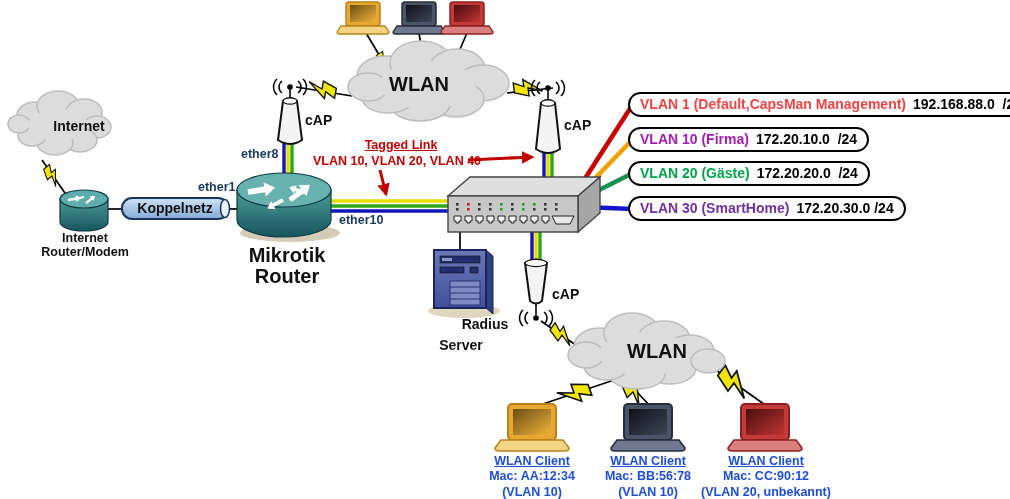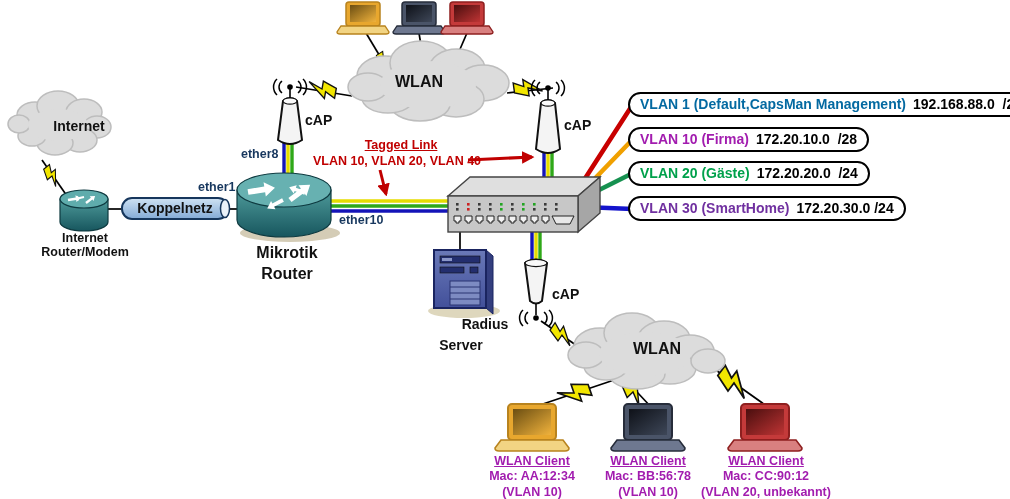--- a/index.html
+++ b/index.html
@@ -6,34 +6,34 @@
   .stage{
     position:relative;width:1010px;height:499px;background:#fff;
     font-family:"Liberation Sans",sans-serif;overflow:hidden;
   }
   .art{position:absolute;left:0;top:0;width:1010px;height:499px;}
   .lbl{position:absolute;font-weight:bold;color:#111;white-space:nowrap;line-height:1.05;}
   .ctr{transform:translateX(-50%);text-align:center;}
   .navy{color:#17375E;}
   .rednote{color:#C00000;}
   .under{text-decoration:underline;}
-  .f16{font-size:16px;}
+  .f16{font-size:20px;}
   .f14{font-size:14px;}
   .f12{font-size:12.5px;}
   .vlan-box{
     position:absolute;background:#fff;border:2px solid #000;border-radius:14px;
     padding:2px 10px 3px;font-weight:bold;font-size:14px;white-space:nowrap;line-height:1.15;
   }
-  .vlan-name.v0{color:#0369a1;}
+  .vlan-name.v0{color:#ef4444;}
   .vlan-name.v1{color:#a21caf;}
   .vlan-name.v2{color:#00A14B;}
   .vlan-name.v3{color:#7030A0;}
   .vlan-subnet{color:#000;margin-left:7px;white-space:pre;}
   .client-lbl{position:absolute;transform:translateX(-50%);text-align:center;
-    font-weight:bold;font-size:12.5px;color:#a21caf;line-height:1.22;white-space:nowrap;}
+    font-weight:bold;font-size:12.5px;color:#1d4ed8;line-height:1.22;white-space:nowrap;}
 </style>
 </head>
 <body>
 
 <div class="stage">
 
 <svg class="art" viewBox="0 0 1010 499" xmlns="http://www.w3.org/2000/svg">
   <defs>
     <polygon id="bolt" points="7,0 17,0 12,10 19,10 5,28 10,14 2,14" fill="#F2E600" stroke="#111" stroke-width="1.4"></polygon>
     <path id="rarw" d="M0,-2.2 L13,-2.2 L13,-5.5 L21,0 L13,5.5 L13,2.2 L0,2.2 Z" fill="#FFFFFF"></path>
@@ -328,21 +328,21 @@
 <div class="lbl f12 rednote ctr" style="left:397px;top:155px;">VLAN 10, VLAN 20, VLAN 40</div>
 
 
 <div class="lbl f14 ctr" style="left:461px;top:317px;padding-left:48px;">Radius</div>
 <div class="lbl f14 ctr" style="left:461px;top:338px;">Server</div>
 
 <div class="vlan-box" style="left:628px;top:92px;">
   <span class="vlan-name v0">VLAN 1 (Default,CapsMan Management)</span><span class="vlan-subnet">192.168.88.0  /24</span>
 </div>
 <div class="vlan-box" style="left:628px;top:127px;">
-  <span class="vlan-name v1">VLAN 10 (Firma)</span><span class="vlan-subnet">172.20.10.0  /28</span>
+  <span class="vlan-name v1">VLAN 10 (Firma)</span><span class="vlan-subnet">172.20.10.0  /24</span>
 </div>
 <div class="vlan-box" style="left:628px;top:161px;text-align:right;">
   <span class="vlan-name v2">VLAN 20 (Gäste)</span><span class="vlan-subnet">172.20.20.0  /24</span>
 </div>
 <div class="vlan-box" style="left:628px;top:196px;">
   <span class="vlan-name v3">VLAN 30 (SmartHome)</span><span class="vlan-subnet">172.20.30.0 /24</span>
 </div>
 
 <div class="client-lbl" style="left:532px;top:454px;">
   <div class="under">WLAN Client</div>

